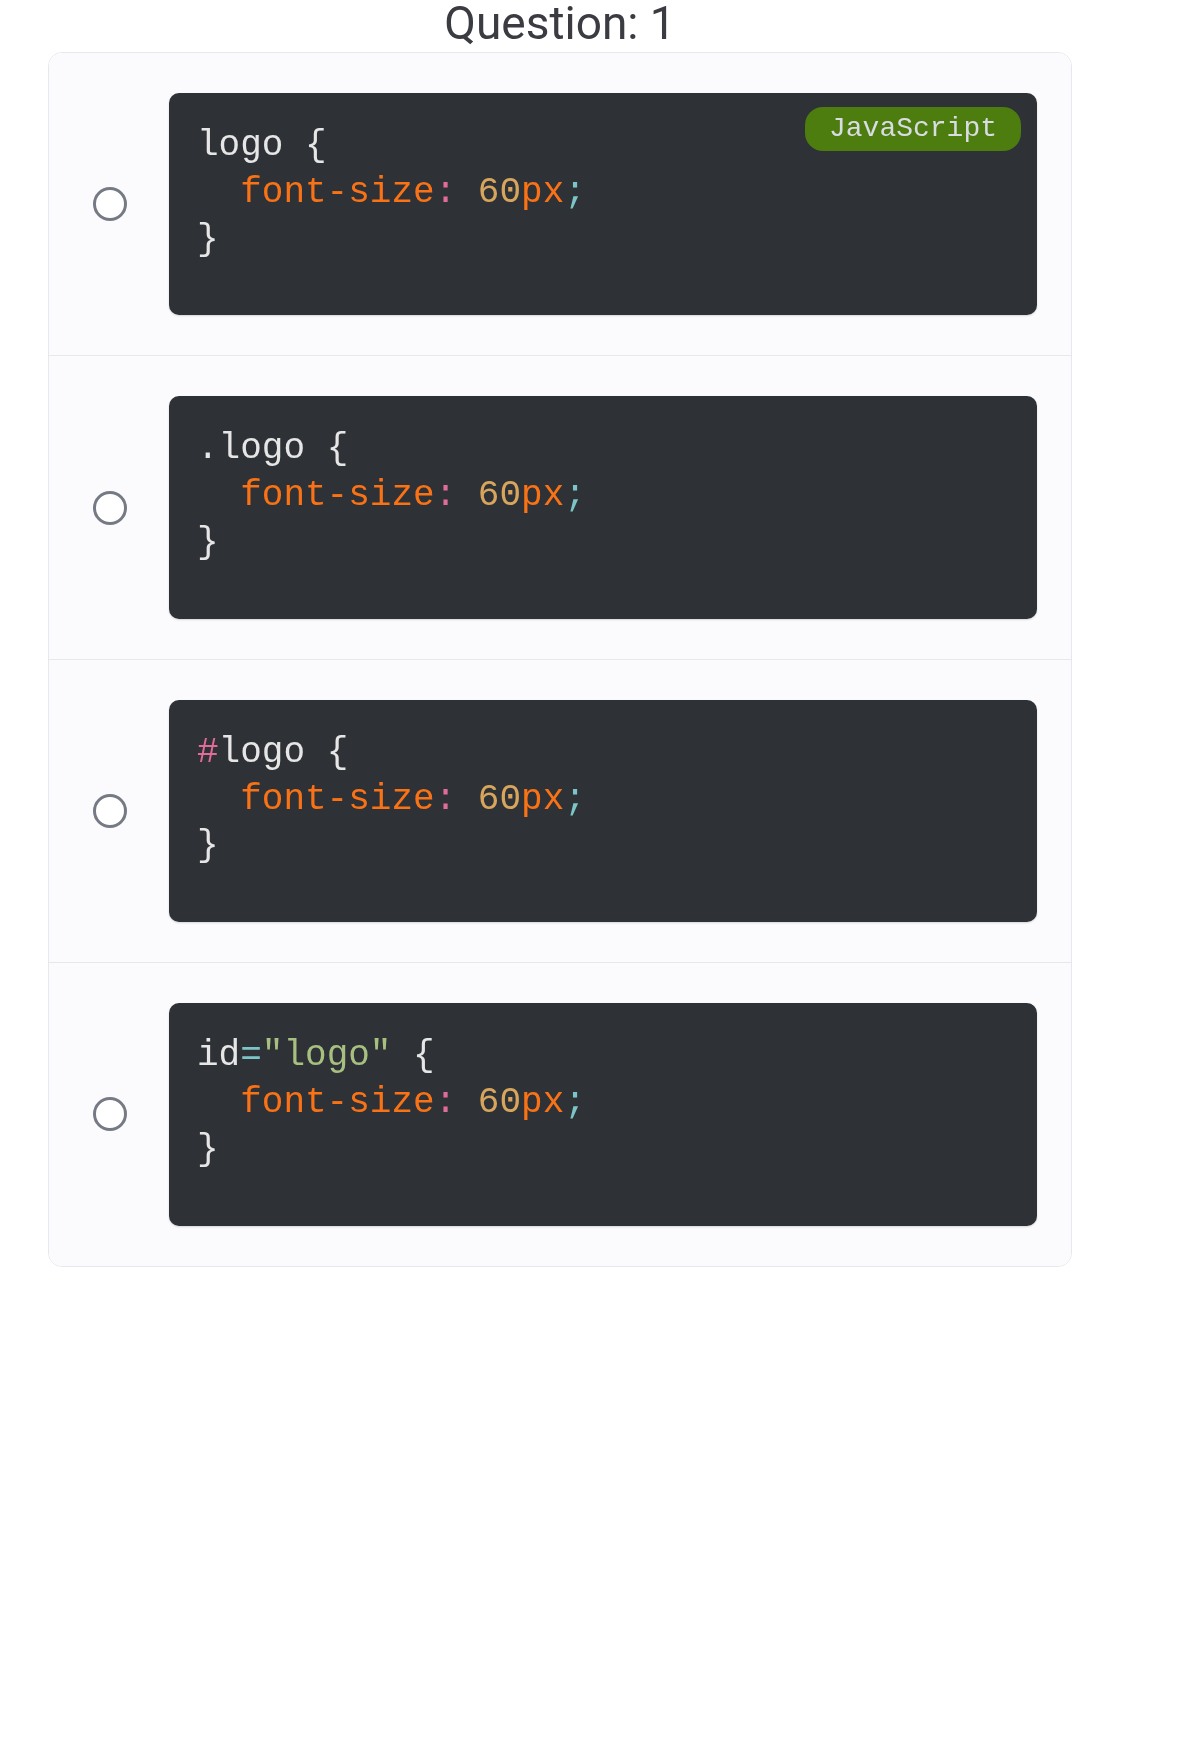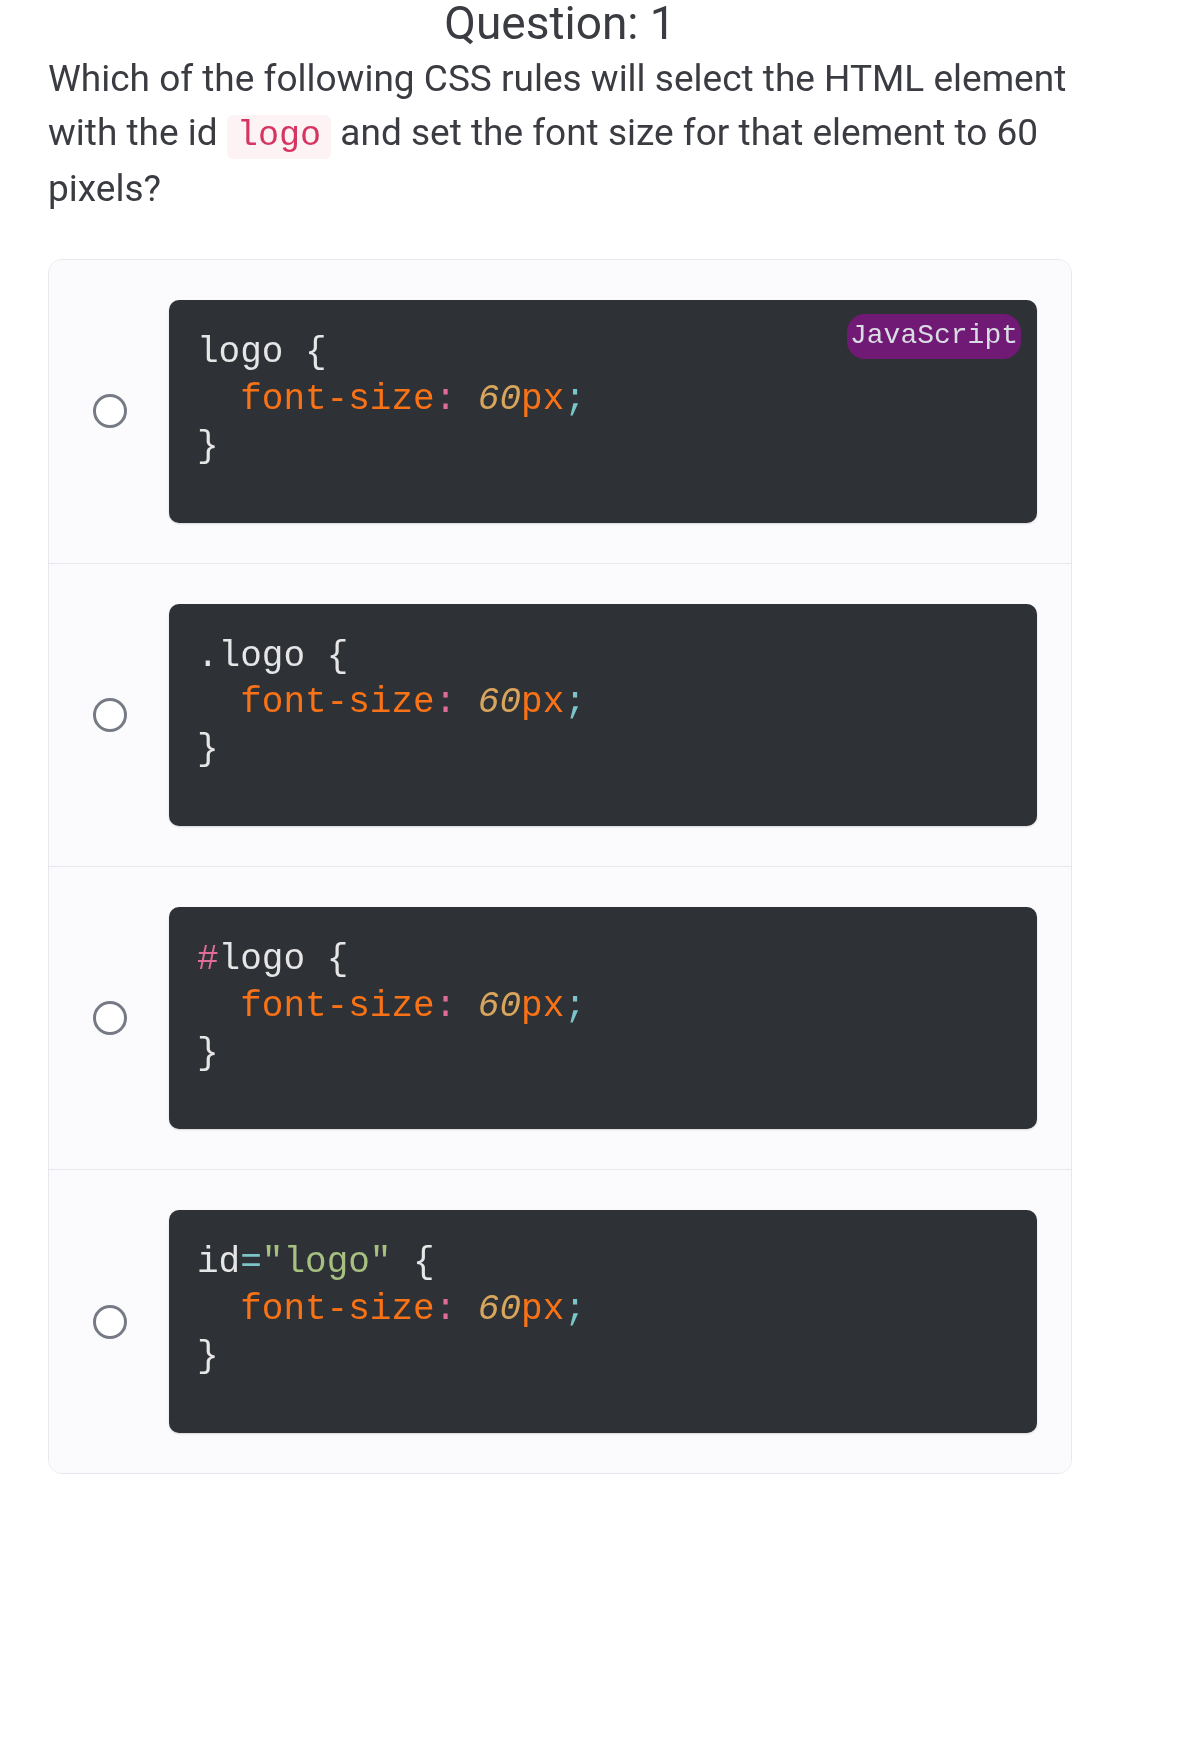--- a/index.html
+++ b/index.html
@@ -68,50 +68,47 @@
     color: #e6e6e6;
     font-family: "SFMono-Regular", Consolas, "Liberation Mono", Menlo, monospace;
     font-size: 36px;
     line-height: 1.3;
     box-shadow: 0 1px 2px rgba(0,0,0,.15);
   }
   .lang-badge {
     position: absolute;
     top: 14px;
     right: 16px;
-    background: #701a75;
+    background: #4d7c0f;
     color: #d9dde3;
     font-family: "SFMono-Regular", Consolas, "Liberation Mono", Menlo, monospace;
     font-size: 28px;
-    padding: 4px 3px;
+    padding: 4px 24px;
     border-radius: 18px;
   }
   .tok-sel   { color: #e6e6e6; }
   .tok-punc  { color: #e6e6e6; }
   .tok-prop  { color: #f97316; }
   .tok-colon { color: #e06c9a; }
-  .tok-num   { color: #d7a55c; font-style: italic; }
+  .tok-num   { color: #d7a55c; }
   .tok-unit  { color: #f97316; }
   .tok-semi  { color: #7cc5c7; }
   .tok-hash  { color: #e06c9a; }
   .tok-eq    { color: #7cc5c7; }
   .tok-str   { color: #a7c080; }
   .code-line { white-space: pre; }
   .indent { display:inline-block; width: 2ch; }
 </style>
 </head>
 <body>
 
 <div class="page">
 
   <div class="question-title">Question: 1</div>
 
-  <p class="question-text">
-    <span>Which of the following CSS rules will select the HTML element with the id </span><code class="inline-code">logo</code><span> and set the font size for that element to 60 pixels?</span>
-  </p>
 
   <div class="options">
 
     <div class="option">
       <div class="radio"></div>
       <div class="code-block">
         <div class="lang-badge">JavaScript</div>
         <div class="code-line"><span class="tok-sel">logo</span><span class="tok-punc"> {</span></div>
         <div class="code-line"><span class="indent"></span><span class="tok-prop">font-size</span><span class="tok-colon">:</span><span> </span><span class="tok-num">60</span><span class="tok-unit">px</span><span class="tok-semi">;</span></div>
         <div class="code-line"><span class="tok-punc">}</span></div>

